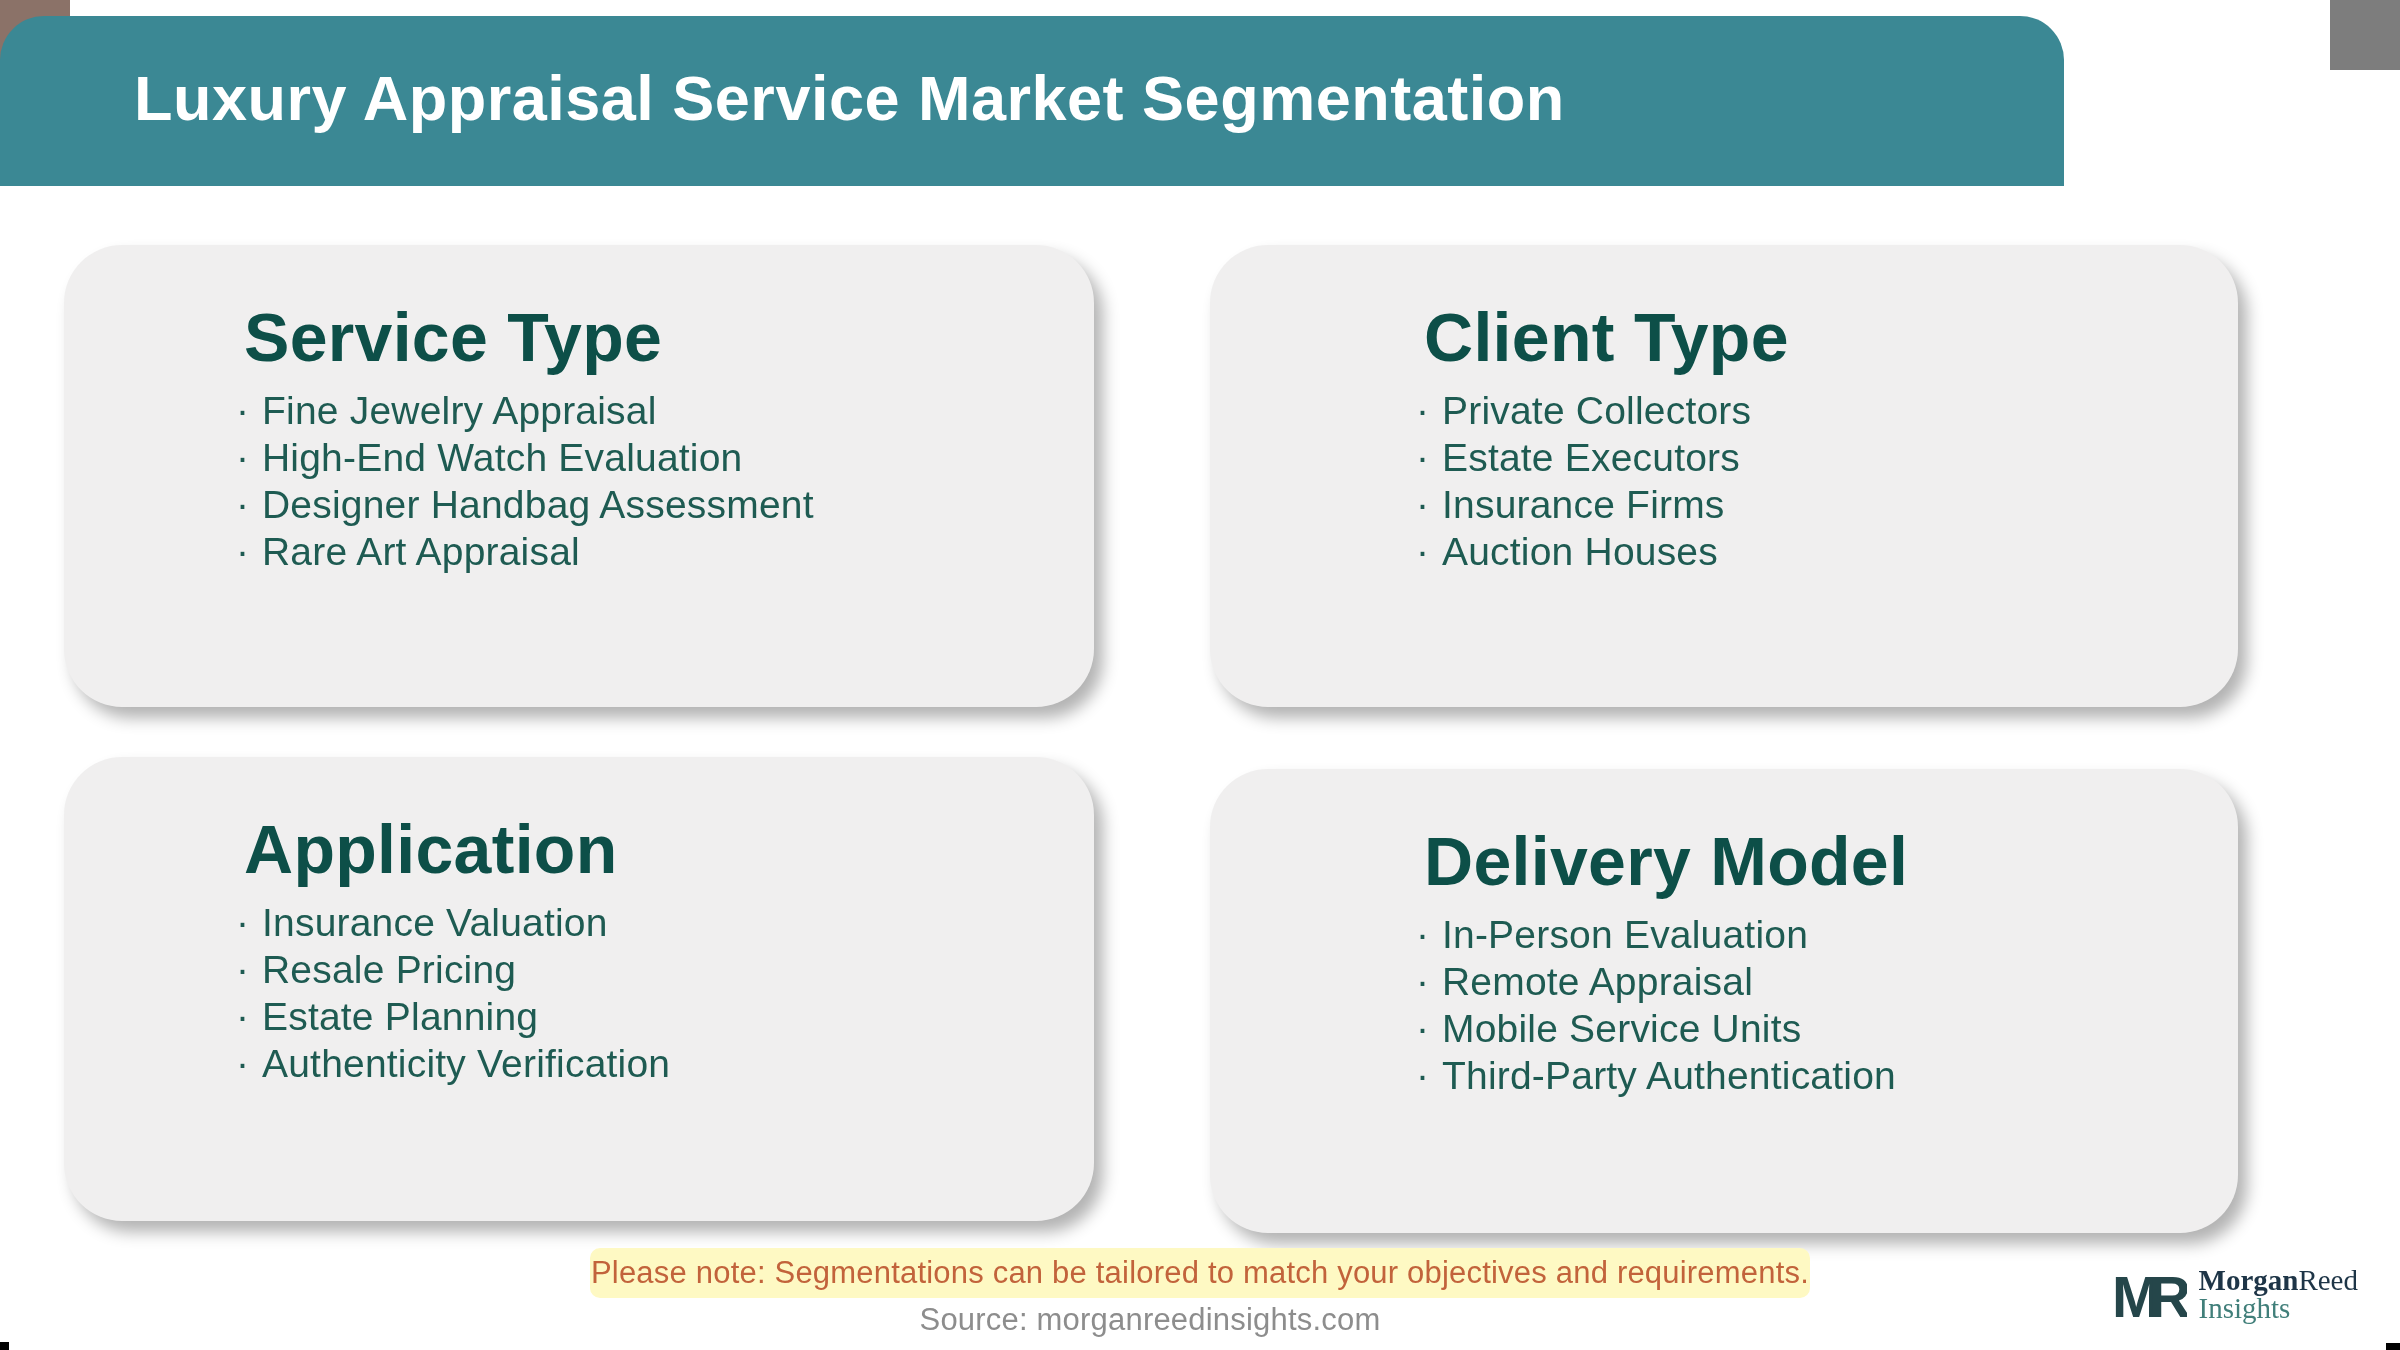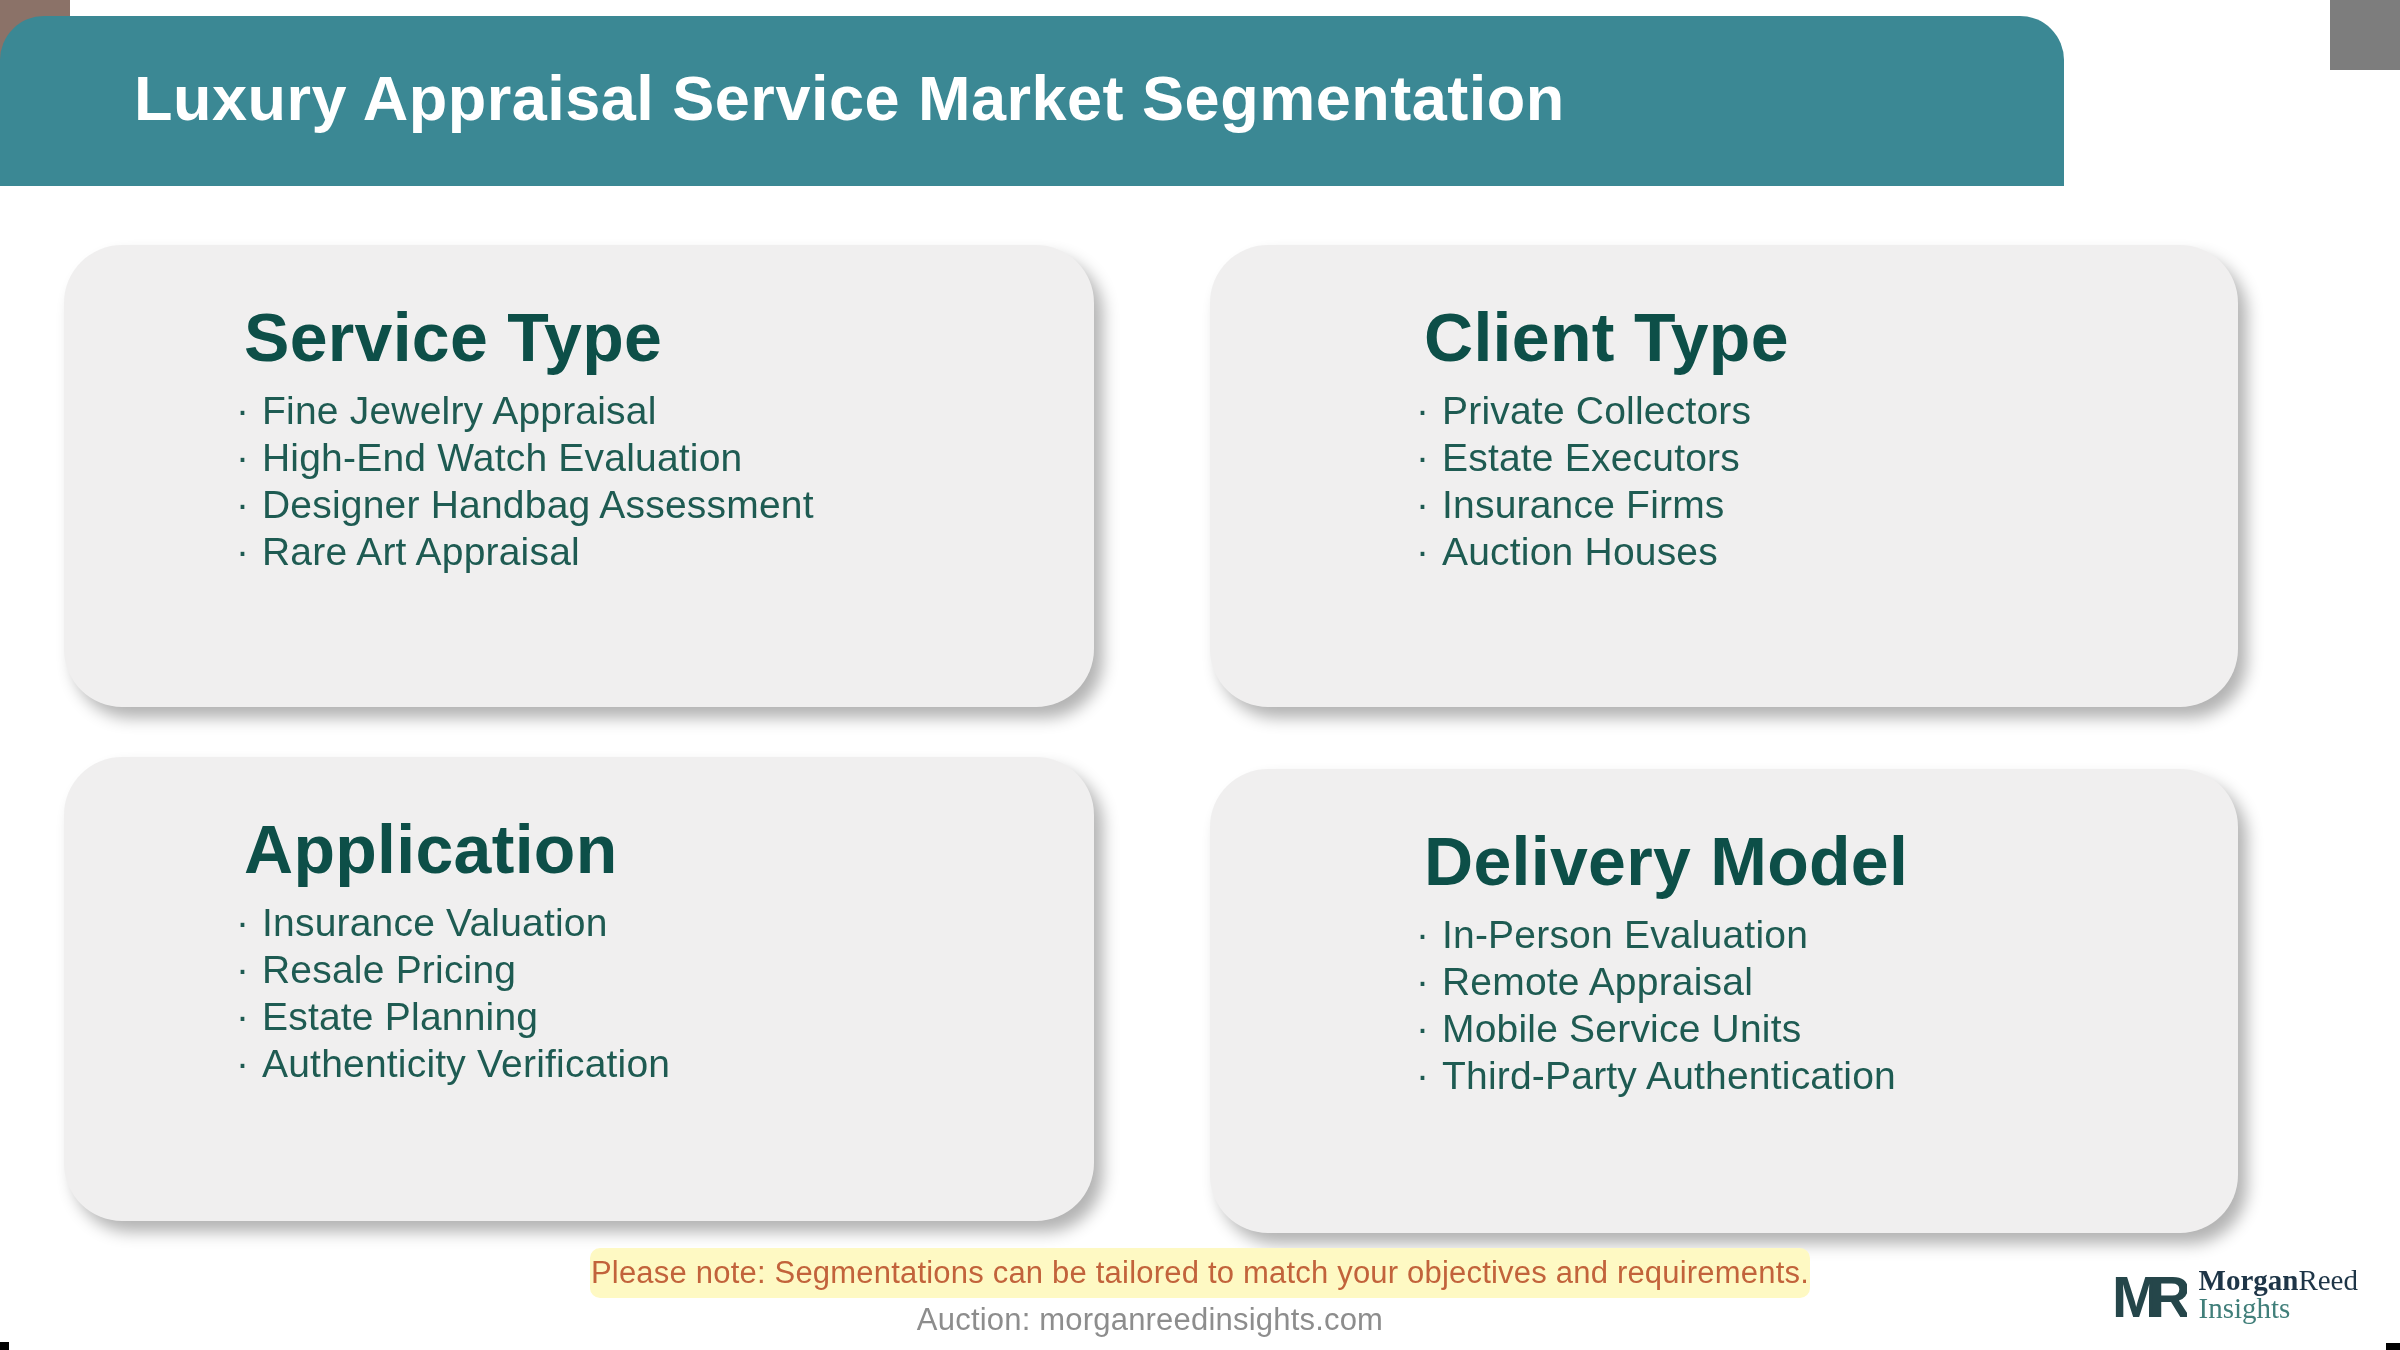--- a/index.html
+++ b/index.html
@@ -135,21 +135,21 @@
         <li>In-Person Evaluation</li>
         <li>Remote Appraisal</li>
         <li>Mobile Service Units</li>
         <li>Third-Party Authentication</li>
       </ul>
     </div>
   </div>
 
   <div class="note-bar">Please note: Segmentations can be tailored to match your objectives and requirements.</div>
 
-  <div class="source-line">Auction: morganreedinsights.com</div>
+  <div class="source-line">Source: morganreedinsights.com</div>
 
   <div class="logo">
     <svg class="monogram" width="72" height="52" viewBox="0 0 72 52" xmlns="http://www.w3.org/2000/svg">
       <text x="-3" y="49" font-family="Liberation Sans, DejaVu Sans, sans-serif" font-size="58" font-weight="bold" fill="#25464a">M</text>
       <text x="34" y="49" font-family="Liberation Sans, DejaVu Sans, sans-serif" font-size="58" font-weight="bold" fill="#25464a">R</text>
     </svg>
     <div class="wordmark">
       <div class="name"><span class="primary">Morgan</span><span class="secondary">Reed</span></div>
       <div class="tagline">Insights</div>
     </div>

